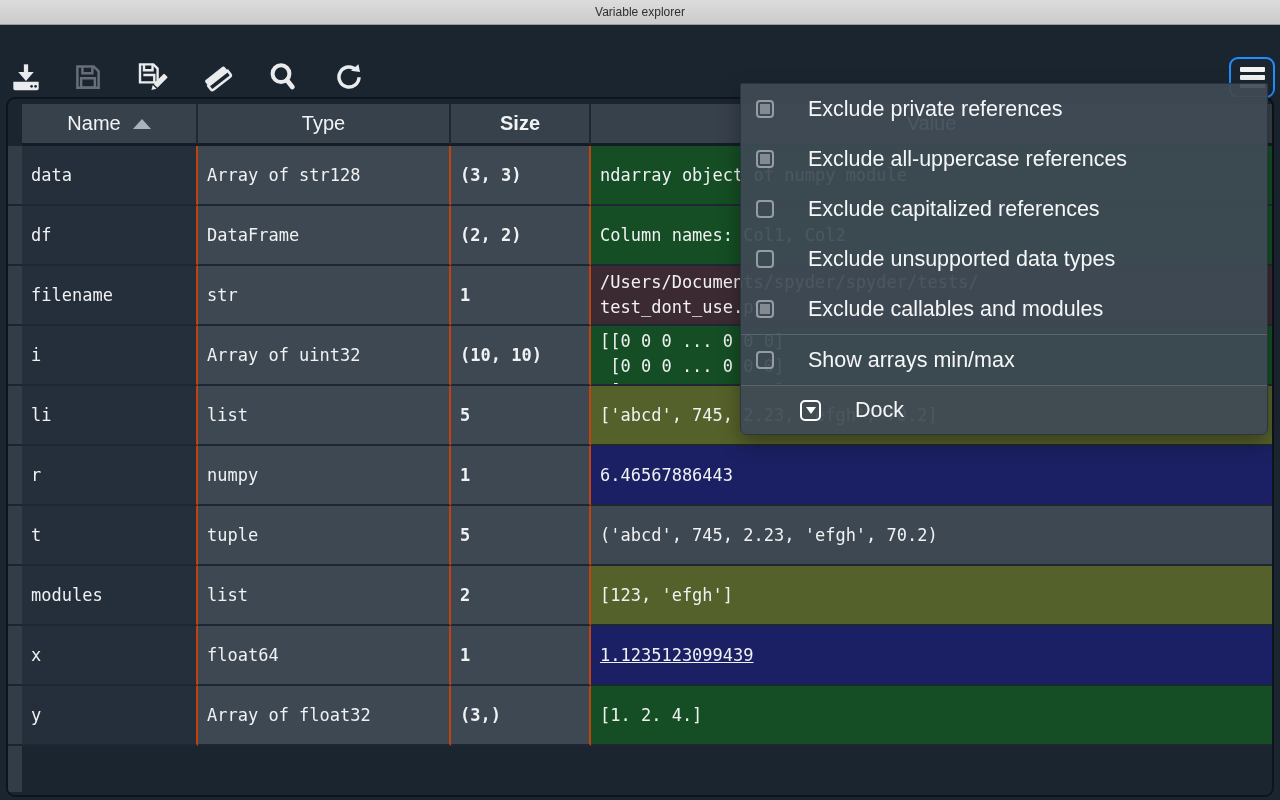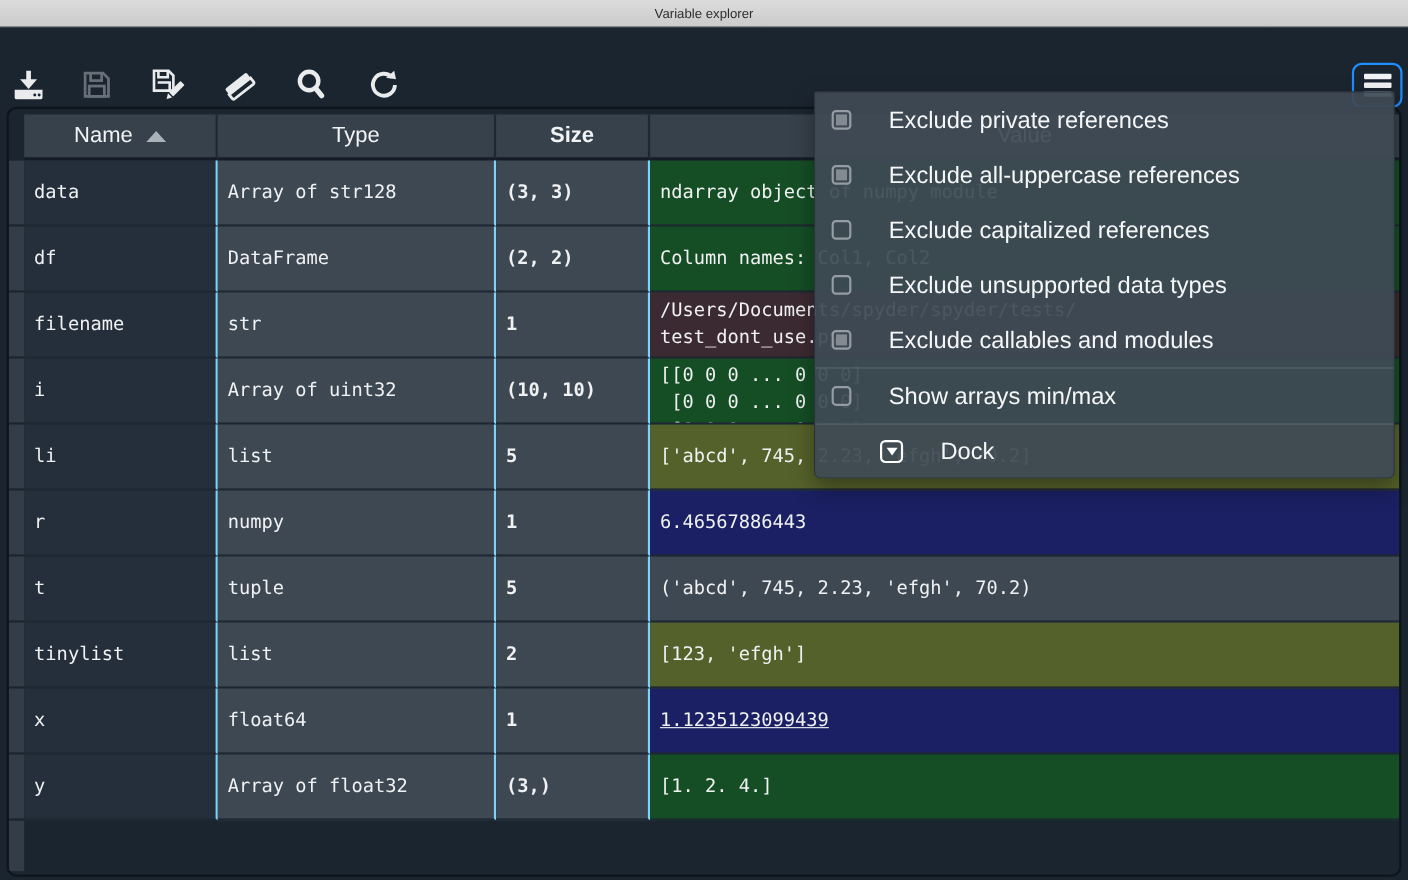--- a/index.html
+++ b/index.html
@@ -54,21 +54,21 @@
     width:0; height:0; margin-left:12px;
     border-left:9px solid transparent; border-right:9px solid transparent;
     border-bottom:10px solid #aab2ba;
   }
   .row{ display:flex; height:60px; }
   .cell{
     font-family:"DejaVu Sans Mono","Liberation Mono",monospace;
     font-size:17px; color:#f0f1f2;
     display:flex; align-items:center;
     padding-left:9px; overflow:hidden; white-space:pre;
-    border-right:2px solid #7dd3fc; border-bottom:2px solid #1f2832;
+    border-right:2px solid #c2410c; border-bottom:2px solid #1f2832;
     cursor:default; line-height:25px;
   }
   .cell.top-align{ align-items:flex-start; padding-top:3px; }
   .seg{ background:#333d47; border-bottom:2px solid #1b2530; flex:none; }
   .n-cell{ background:#252e3b; }
   .g-cell{ background:#3e4853; }
   .v-cell{ border-right:none; }
   .strip-tail{ width:14px; height:46px; background:#333d47; }
   
   .opt-menu{
@@ -242,21 +242,21 @@
       </div>
       <div class="row">
         <div class="c-strip seg"></div>
         <div class="cell c-name n-cell">t</div>
         <div class="cell c-type g-cell">tuple</div>
         <div class="cell c-size g-cell">5</div>
         <div class="cell c-value v-cell" style="background: rgb(62, 72, 83);">('abcd', 745, 2.23, 'efgh', 70.2)</div>
       </div>
       <div class="row">
         <div class="c-strip seg"></div>
-        <div class="cell c-name n-cell">tinylist</div>
+        <div class="cell c-name n-cell">modules</div>
         <div class="cell c-type g-cell">list</div>
         <div class="cell c-size g-cell">2</div>
         <div class="cell c-value v-cell" style="background: rgb(85, 97, 42);">[123, 'efgh']</div>
       </div>
       <div class="row">
         <div class="c-strip seg"></div>
         <div class="cell c-name n-cell">x</div>
         <div class="cell c-type g-cell">float64</div>
         <div class="cell c-size g-cell">1</div>
         <div class="cell c-value v-cell" style="background: rgb(26, 32, 99); text-decoration: underline;">1.1235123099439</div>

